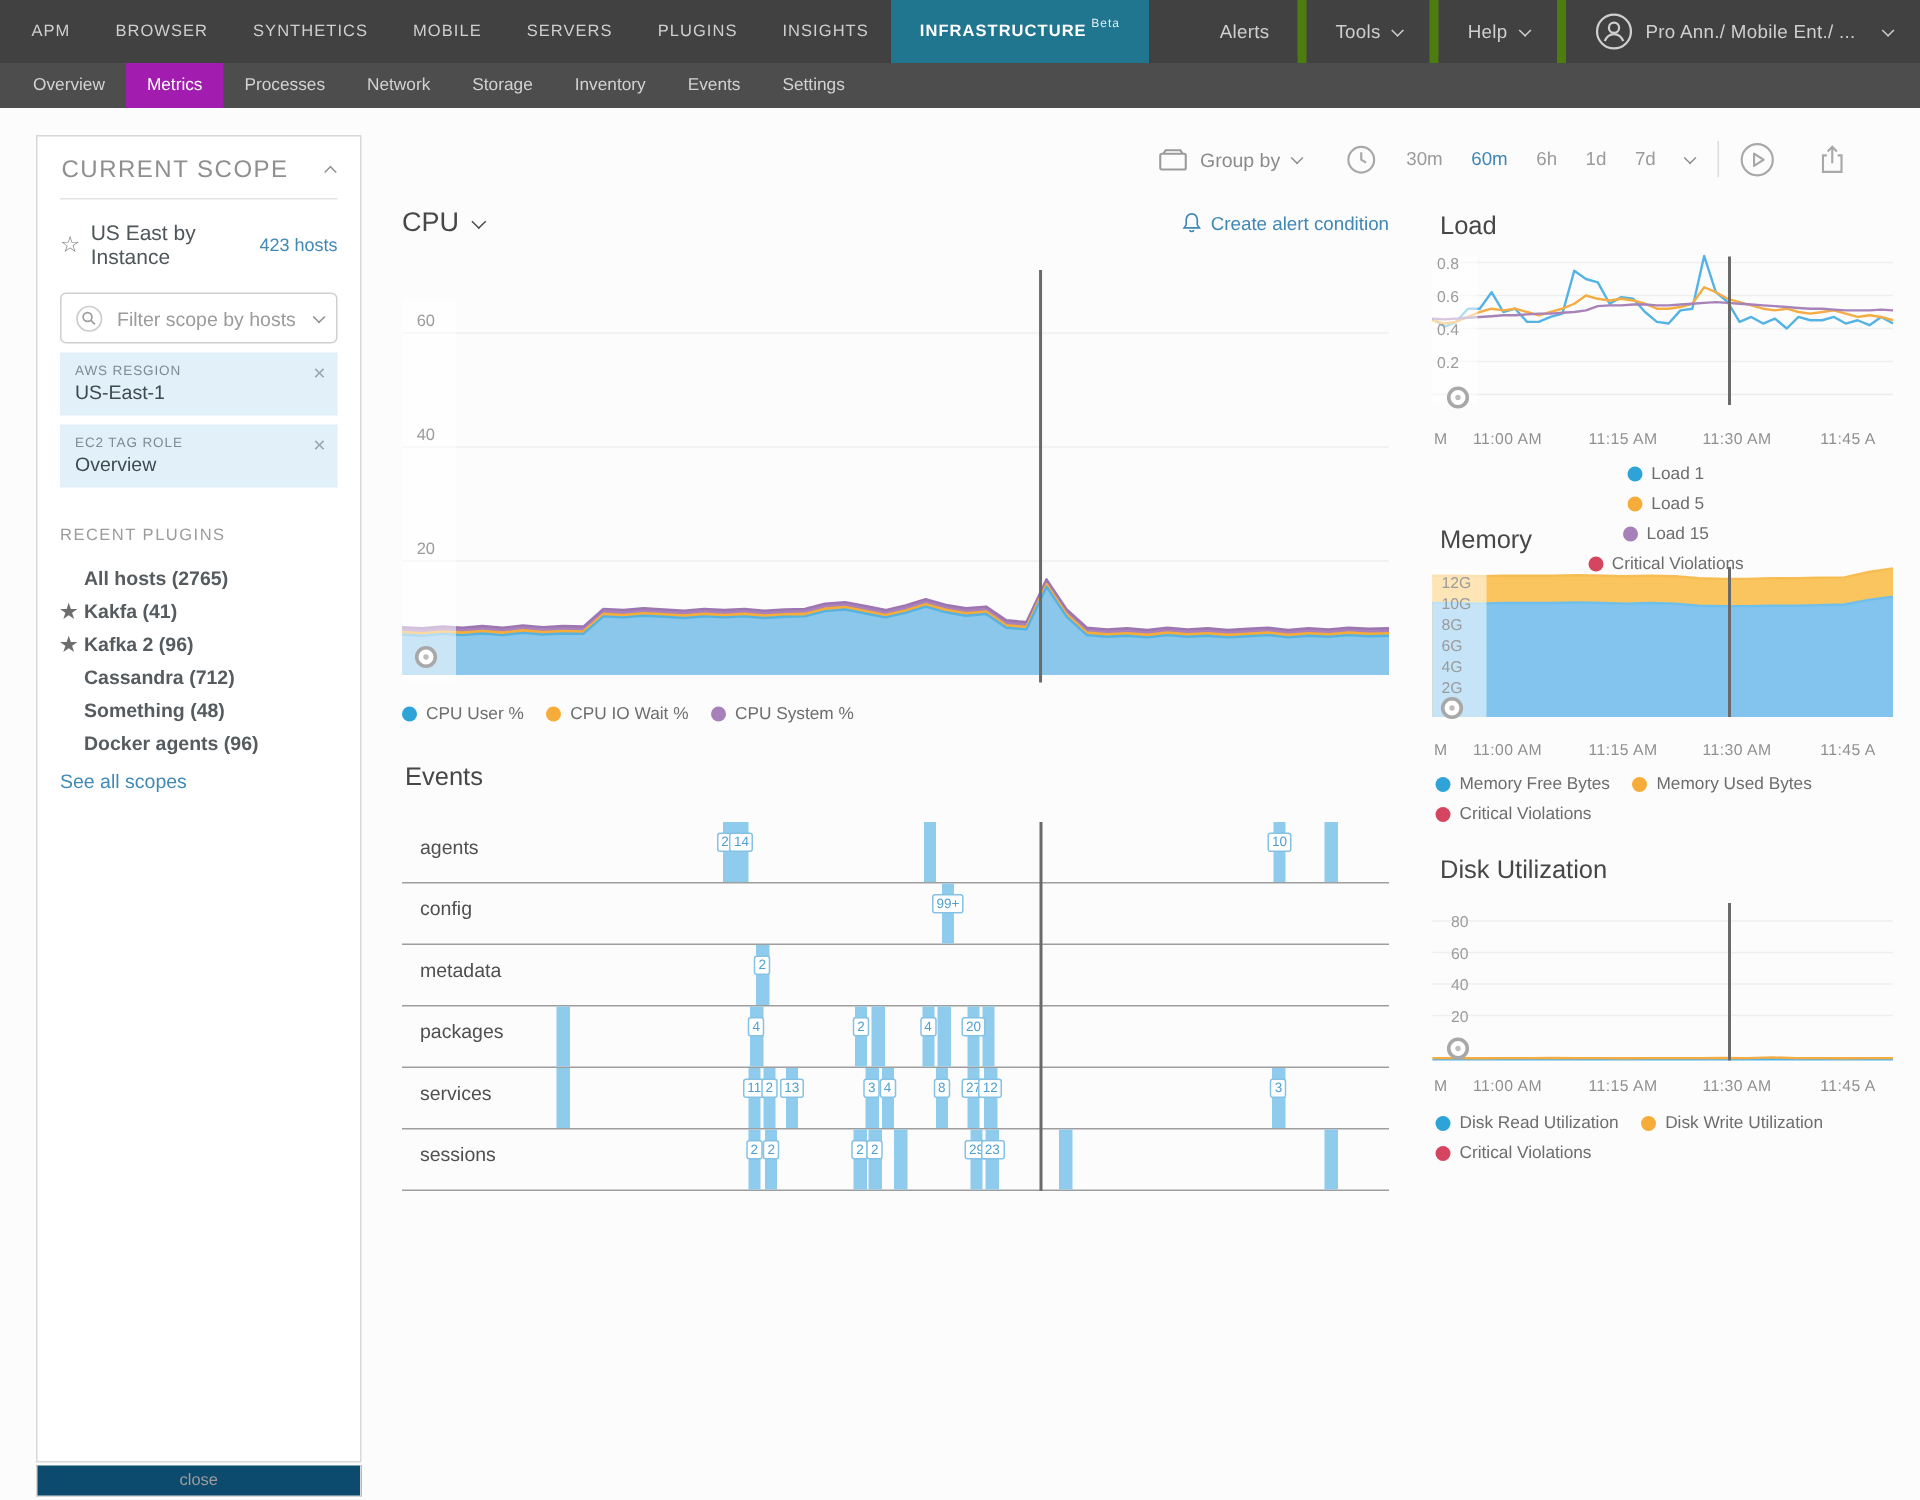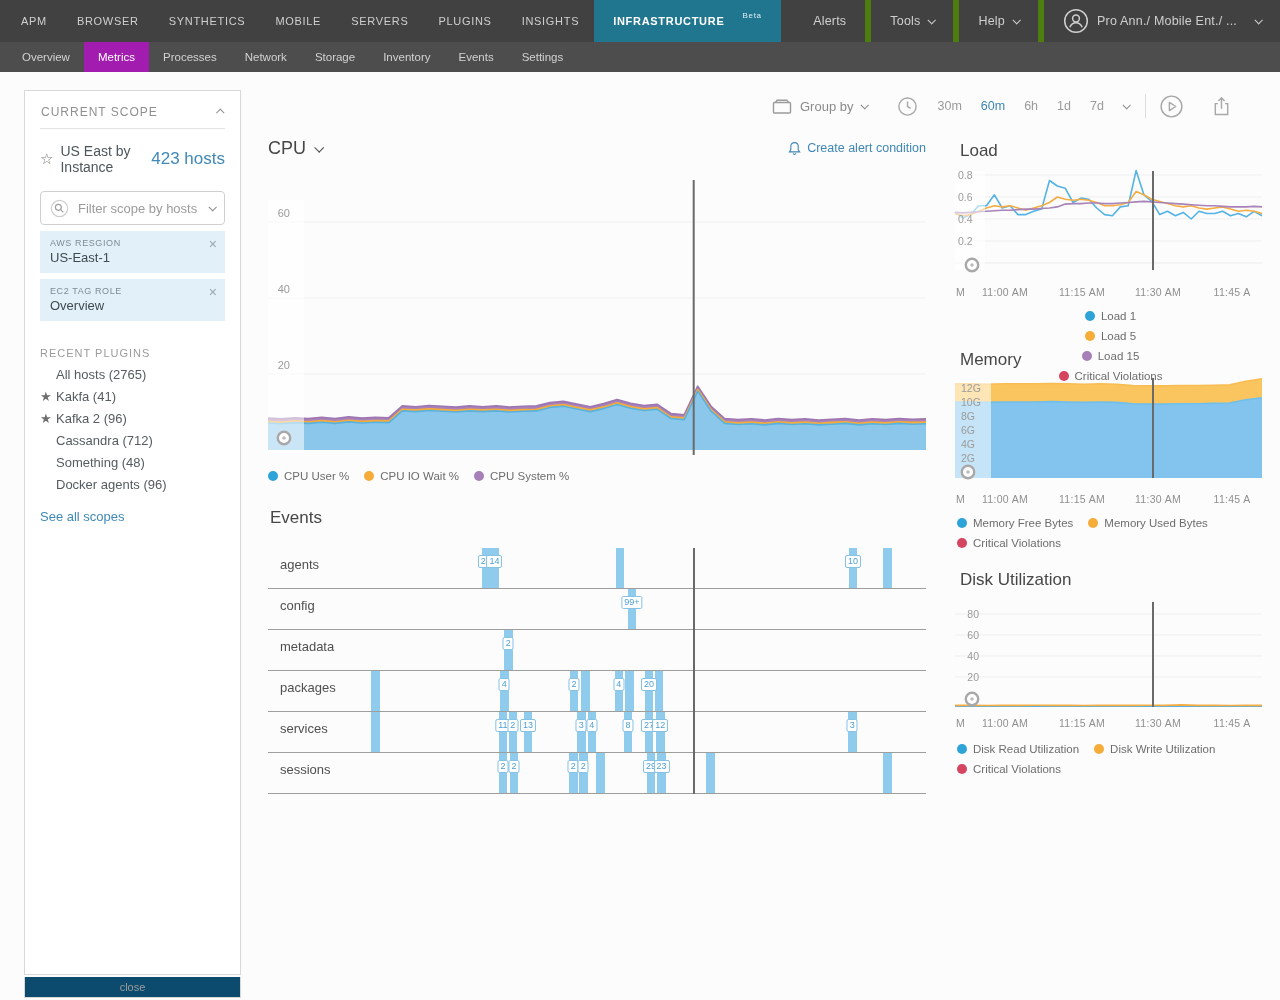--- a/index.html
+++ b/index.html
@@ -4,67 +4,67 @@
 <style>
   * { box-sizing: border-box; }
   body { margin:0; background:#f5f5f5; font-family:"Liberation Sans", sans-serif; }
   #app { position:relative; width:1280px; height:1000px; background:#fcfcfc; overflow:hidden; }
 
   
   .topnav { position:absolute; top:0; left:0; right:0; height:42px; background:#414141; display:flex; align-items:stretch; }
   .nav-left { display:flex; align-items:stretch; padding-left:6px; }
   .nav-item { display:flex; align-items:center; padding:0 15px; font-size:11px; letter-spacing:.7px; color:#cfcfcf; cursor:pointer; white-space:nowrap; }
   .nav-item.brand-active { background:#20758f; color:#fff; font-weight:bold; padding:0 19px; }
-  .beta { font-size:8px; margin-left:18px; position:relative; top:-6px; font-weight:normal; color:#dfeef3; }
+  .beta { font-size:8px; margin-left:3px; position:relative; top:-6px; font-weight:normal; color:#dfeef3; }
   .nav-right { margin-left:auto; display:flex; align-items:stretch; }
   .nav-right .nav-item { font-size:12.5px; letter-spacing:.2px; gap:8px; padding:0 19px; }
   .nav-right .nav-item.sep { border-left:6px solid #4d7c0f; }
   .caret { display:inline-block; width:6px; height:6px; border-right:1.5px solid currentColor; border-bottom:1.5px solid currentColor; transform:rotate(45deg) translateY(-1px); }
   .caret.up { transform:rotate(-135deg) translateY(-1px); }
 
   
   .subnav { position:absolute; top:42px; left:0; right:0; height:30px; background:#4d4d4d; display:flex; align-items:stretch; padding-left:8px; }
   .subnav-item { display:flex; align-items:center; padding:0 14px; font-size:11.5px; color:#d2d2d2; cursor:pointer; }
   .subnav-item.active { background:#a21caf; color:#fff; }
 
   
   .sidebar { position:absolute; left:24px; top:90px; width:217px; height:885px; background:#fff; border:1px solid #d8d8d8; padding:12px 15px; }
-  .scope-head { display:flex; align-items:center; justify-content:space-between; color:#8f8f8f; font-size:12px; letter-spacing:1px; padding:2px 1px 9px; border-bottom:1px solid #e4e4e4; }
+  .scope-head { display:flex; align-items:center; justify-content:space-between; color:#8f8f8f; font-size:16px; letter-spacing:1px; padding:2px 1px 9px; border-bottom:1px solid #e4e4e4; }
   .scope-row { display:flex; align-items:center; margin-top:14px; }
   .star-outline { color:#7a7a7a; font-size:15px; margin-right:7px; }
   .scope-name { font-size:14px; color:#4e565a; flex:1; }
-  .hosts-link { font-size:17px; color:#4189b6; cursor:pointer; }
+  .hosts-link { font-size:12px; color:#4189b6; cursor:pointer; }
   .filter-box { margin-top:16px; height:34px; border:1px solid #cfcfcf; border-radius:4px; display:flex; align-items:center; padding:0 9px; gap:7px; background:#fff; }
   .filter-box input { border:none; outline:none; flex:1; font-size:13px; color:#555; font-family:"Liberation Sans",sans-serif; min-width:0; background:transparent; }
   .filter-box input::placeholder { color:#9b9b9b; }
   .tag-chip { position:relative; background:#e2f0f9; padding:7px 10px 8px; margin-top:6px; }
   .tag-chip .tag-label { font-size:9px; letter-spacing:.6px; color:#7d8c93; }
   .tag-chip .tag-value { font-size:13px; color:#3f4a4e; margin-top:2px; }
   .tag-close { position:absolute; right:8px; top:6px; color:#9aa6ab; font-size:14px; line-height:14px; cursor:pointer; }
   .recent-title { margin-top:26px; color:#9b9b9b; font-size:11px; letter-spacing:1px; }
   .recent-list { margin-top:8px; }
-  .recent-item { display:flex; align-items:flex-start; height:22px; font-size:13px; color:#555b5e; cursor:pointer; }
+  .recent-item { display:flex; align-items:flex-end; height:22px; font-size:13px; color:#555b5e; cursor:pointer;font-weight:bold; }
   .recent-star { width:16px; color:#6e6e6e; font-size:13px; }
   .see-all { margin-top:10px; font-size:13px; color:#4189b6; cursor:pointer; }
   .sidebar-close { position:absolute; left:24px; top:977px; width:217px; height:21px; background:#0c4a6e; border:1px solid #d8d8d8; border-top:none; color:#9d9d9d; font-size:11px; display:flex; align-items:center; justify-content:center; cursor:pointer; }
 
   
   .toolbar { position:absolute; left:772px; top:90px; width:492px; height:32px; display:flex; align-items:center; }
   .groupby { display:flex; align-items:center; gap:8px; color:#8b8b8b; font-size:13px; cursor:pointer; }
   .tf-wrap { display:flex; align-items:center; gap:19px; margin-left:30px; }
   .tf { font-size:12.5px; color:#9b9b9b; cursor:pointer; }
   .tf.active { color:#3f87b4; }
   .tool-sep { width:1px; height:24px; background:#dcdcdc; margin:0 13px 0 16px; }
   .icon-btn { display:flex; align-items:center; cursor:pointer; }
 
   
   .cpu-header { position:absolute; left:268px; top:138px; width:658px; display:flex; align-items:center; justify-content:space-between; }
   .chart-title { font-size:18px; color:#474747; display:flex; align-items:center; gap:9px; }
   .chart-title .caret { color:#4a4a4a; width:7px; height:7px; }
-  .alert-link { display:flex; align-items:flex-start; gap:6px; color:#3f87b4; font-size:12.5px; cursor:pointer; }
+  .alert-link { display:flex; align-items:center; gap:6px; color:#3f87b4; font-size:12.5px; cursor:pointer; }
   .section-title { position:absolute; font-size:17px; color:#474747; }
   svg.chart { position:absolute; overflow:visible; }
   svg text { font-family:"Liberation Sans",sans-serif; }
 
   
   .legend { position:absolute; display:flex; flex-wrap:wrap; column-gap:15px; row-gap:8px; align-items:center; }
   .lg-item { display:flex; align-items:center; gap:6px; cursor:pointer; }
   .lg-dot { width:10px; height:10px; border-radius:50%; flex:0 0 auto; }
   .lg-label { font-size:11.5px; color:#6d6d6d; white-space:nowrap; }
 

